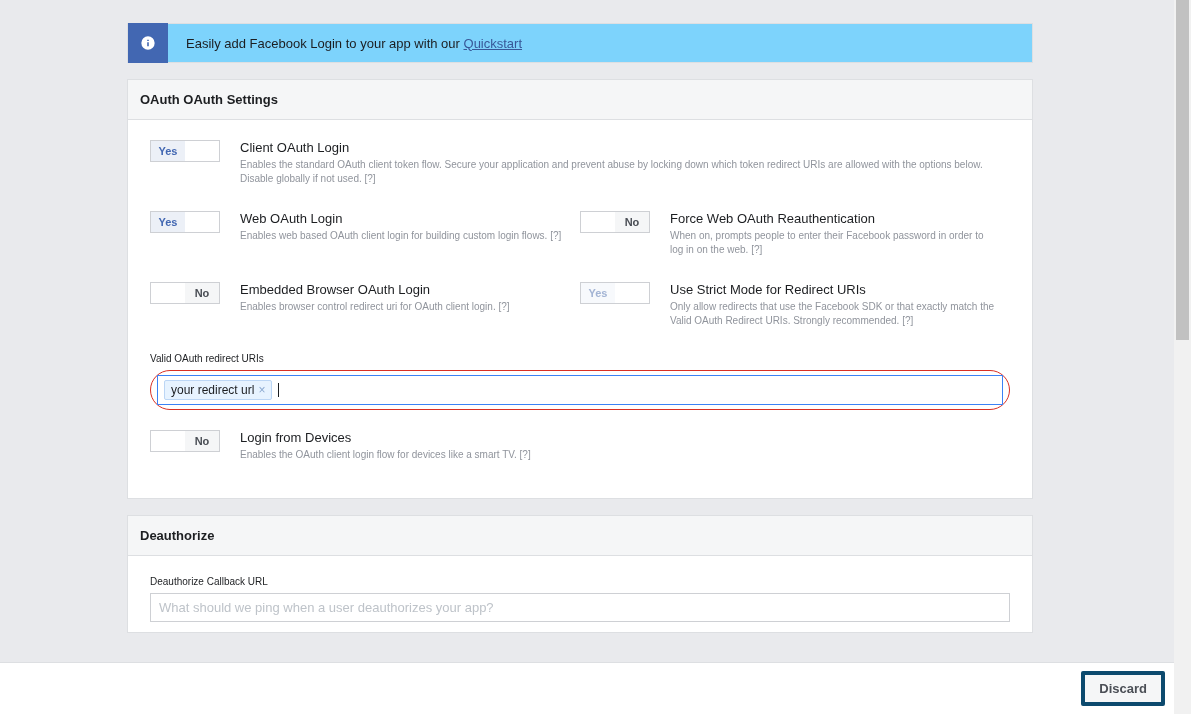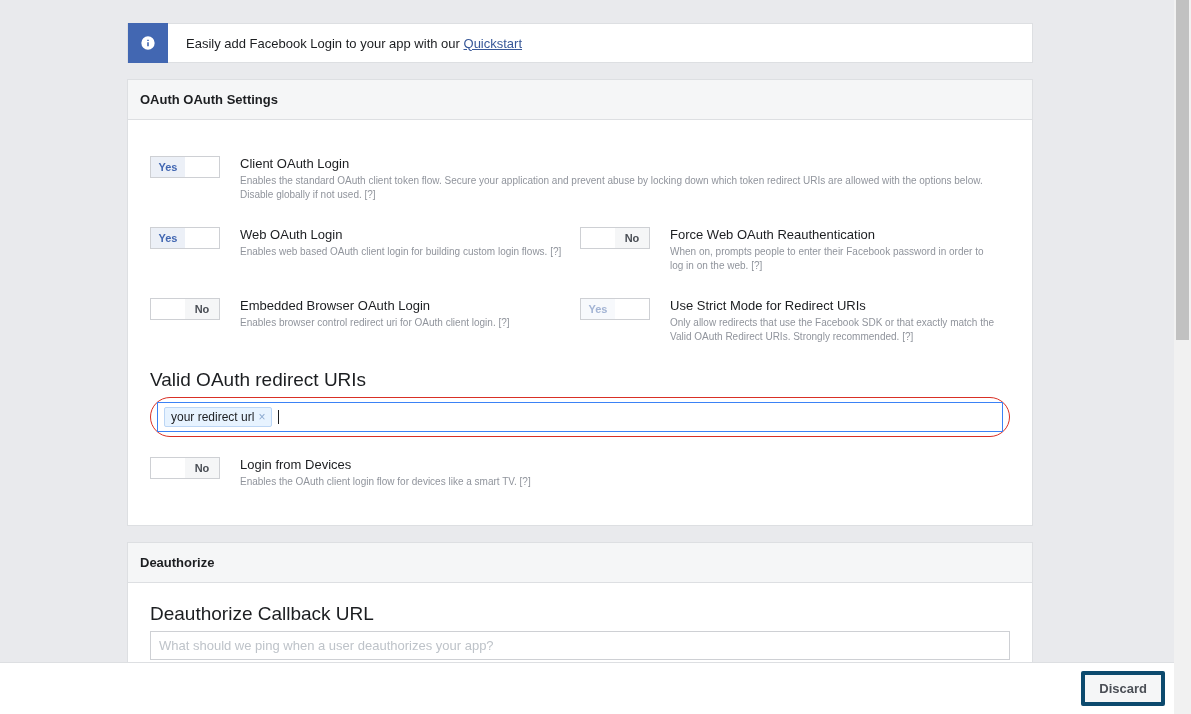--- a/index.html
+++ b/index.html
@@ -1,48 +1,48 @@
 <!DOCTYPE html>
 <html><head>
   <meta charset="utf-8">
   <style>
     * { margin: 0; padding: 0; box-sizing: border-box; }
     body { font-family: -apple-system, BlinkMacSystemFont, "Segoe UI", Helvetica, Arial, sans-serif; background: #e9eaed; font-size: 12px; color: #1c1e21; height: 714px; width: 1191px; overflow: hidden; position: relative; }
     .page { padding: 23px 0 0 127px; width: 1033px; }
     
-    .info-banner { background: #ffffff; border: 1px solid #dddfe2; display: flex; align-items: center; height: 40px; margin-bottom: 16px; }
+    .info-banner { background: #7dd3fc; border: 1px solid #dddfe2; display: flex; align-items: center; height: 40px; margin-bottom: 16px; }
     .info-icon-box { background: #4267b2; width: 40px; height: 40px; display: flex; align-items: center; justify-content: center; }
     .info-icon-box svg { fill: #fff; }
     .info-text { padding-left: 18px; font-size: 13px; color: #1c1e21; }
     .info-link { color: #385898; }
     
     .section { border: 1px solid #dddfe2; background: #fff; margin-bottom: 16px; }
     .section-header { background: #f5f6f7; border-bottom: 1px solid #dddfe2; padding: 12px 12px; font-weight: bold; font-size: 13px; color: #1c1e21; }
     .section-body { padding: 20px 22px 10px 22px; }
     
-    .settings-grid { display: flex; flex-wrap: wrap; margin-top: 16px; }
+    .settings-grid { display: flex; flex-wrap: wrap; }
     .setting { display: flex; width: 50%; margin-bottom: 26px; }
     .setting.full { width: 100%; }
     .toggle-col { width: 90px; flex-shrink: 0; }
     .setting-text { flex: 1; padding-right: 14px; }
     .setting-title { font-size: 13px; color: #1c1e21; margin-bottom: 3px; }
     .setting-desc { font-size: 10px; color: #90949c; line-height: 1.35; }
     
     .toggle { width: 70px; height: 22px; border: 1px solid #ced0d4; display: flex; cursor: pointer; background: #fff; }
     .toggle-half { width: 50%; display: flex; align-items: center; justify-content: center; font-size: 11px; font-weight: bold; }
     .toggle.yes .toggle-yes { background: #ecf0f7; color: #4267b2; }
     .toggle.yes .toggle-no { background: #fff; }
     .toggle.no .toggle-yes { background: #fff; }
     .toggle.no .toggle-no { background: #f5f6f7; color: #4b4f56; }
     .toggle.yes .toggle-no span, .toggle.no .toggle-yes span { visibility: hidden; }
     .toggle.yes-faded .toggle-yes { background: #f7f9fc; color: #a3b4d4; }
     .toggle.yes-faded .toggle-no span { visibility: hidden; }
     
     .field-block { margin-bottom: 20px; }
-    .field-label { font-size: 19px; color: #1c1e21; margin-bottom: 6px; }
+    .field-label { font-size: 10px; color: #1c1e21; margin-bottom: 6px; }
     .highlight-box { border: 1px solid #d93025; border-radius: 20px; padding: 4px 6px; }
     .uri-input { border: 1px solid #3b82f6; background: #fff; padding: 4px 6px; display: flex; align-items: center; gap: 6px; min-height: 28px; }
     .uri-tag { background: #e7f3ff; border: 1px solid #bcd6f5; border-radius: 2px; padding: 2px 6px; font-size: 12px; color: #1c1e21; display: flex; align-items: center; gap: 4px; }
     .uri-tag .x { color: #8ba9d0; cursor: pointer; font-size: 12px; }
     .cursor { width: 1px; height: 14px; background: #1c1e21; animation: blink 1s step-start infinite; }
     @keyframes blink { 50% { opacity: 0; } }
     
     .text-input { width: 100%; border: 1px solid #ced0d4; padding: 6px 8px; font-size: 13px; color: #a16207; }
     .text-input::placeholder { color: #bec3c9; }
     

